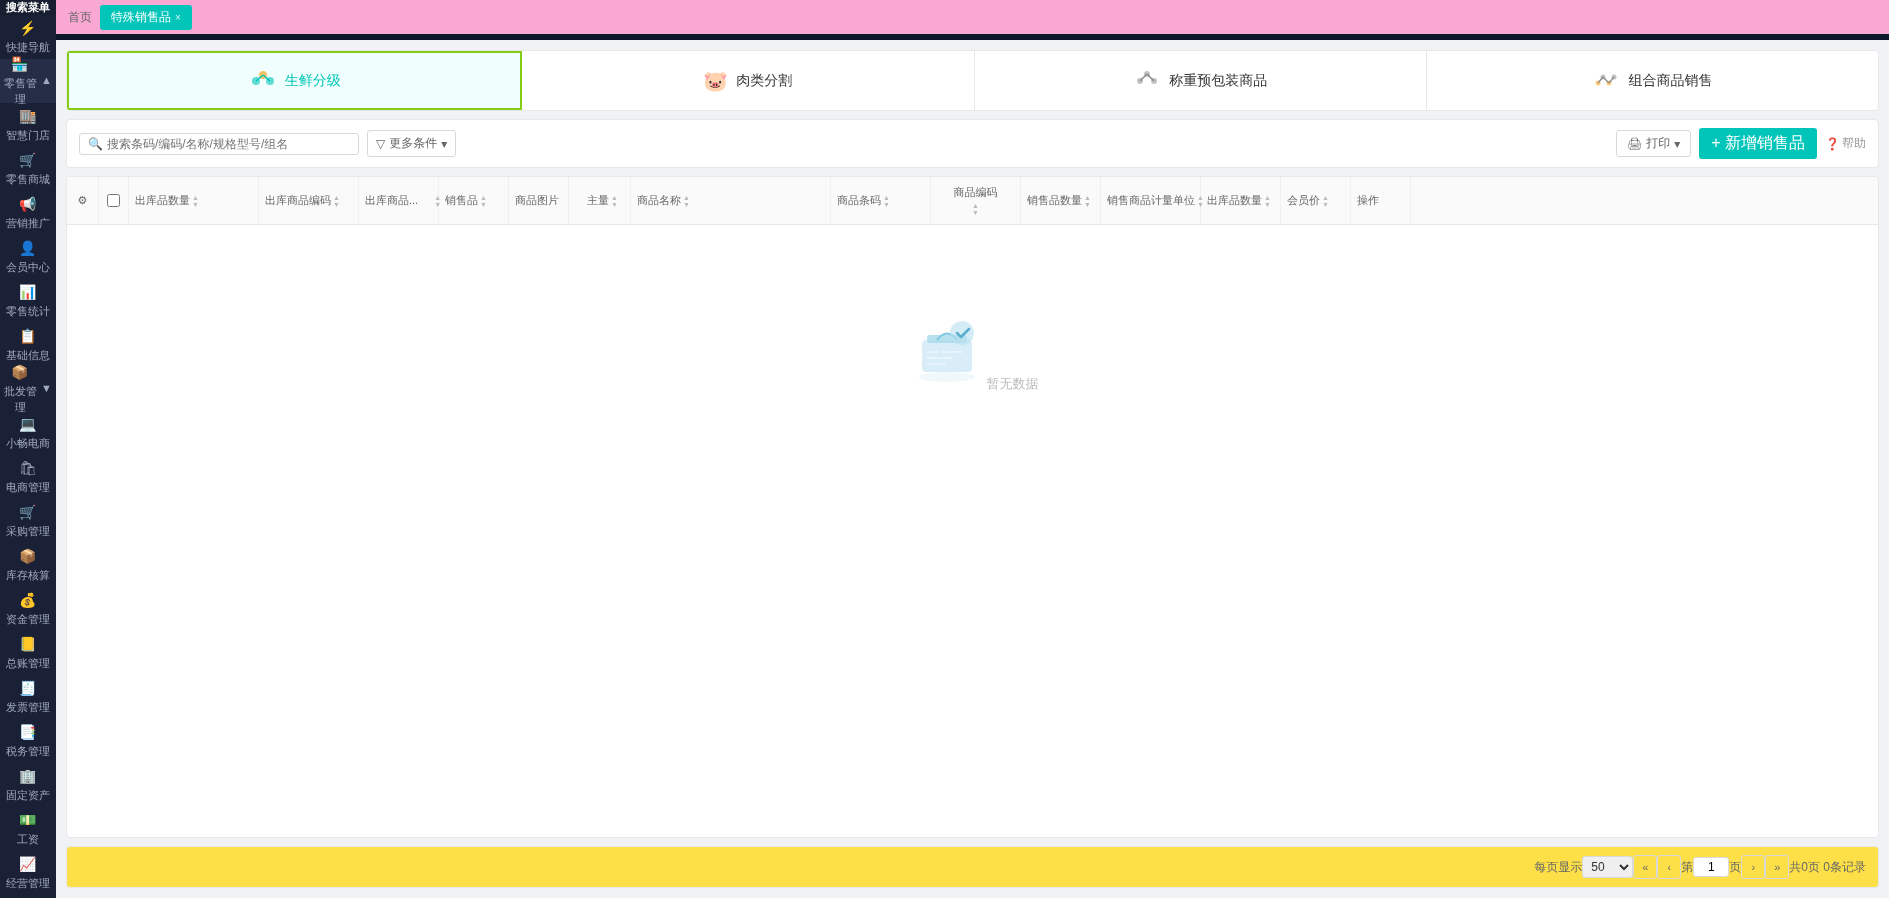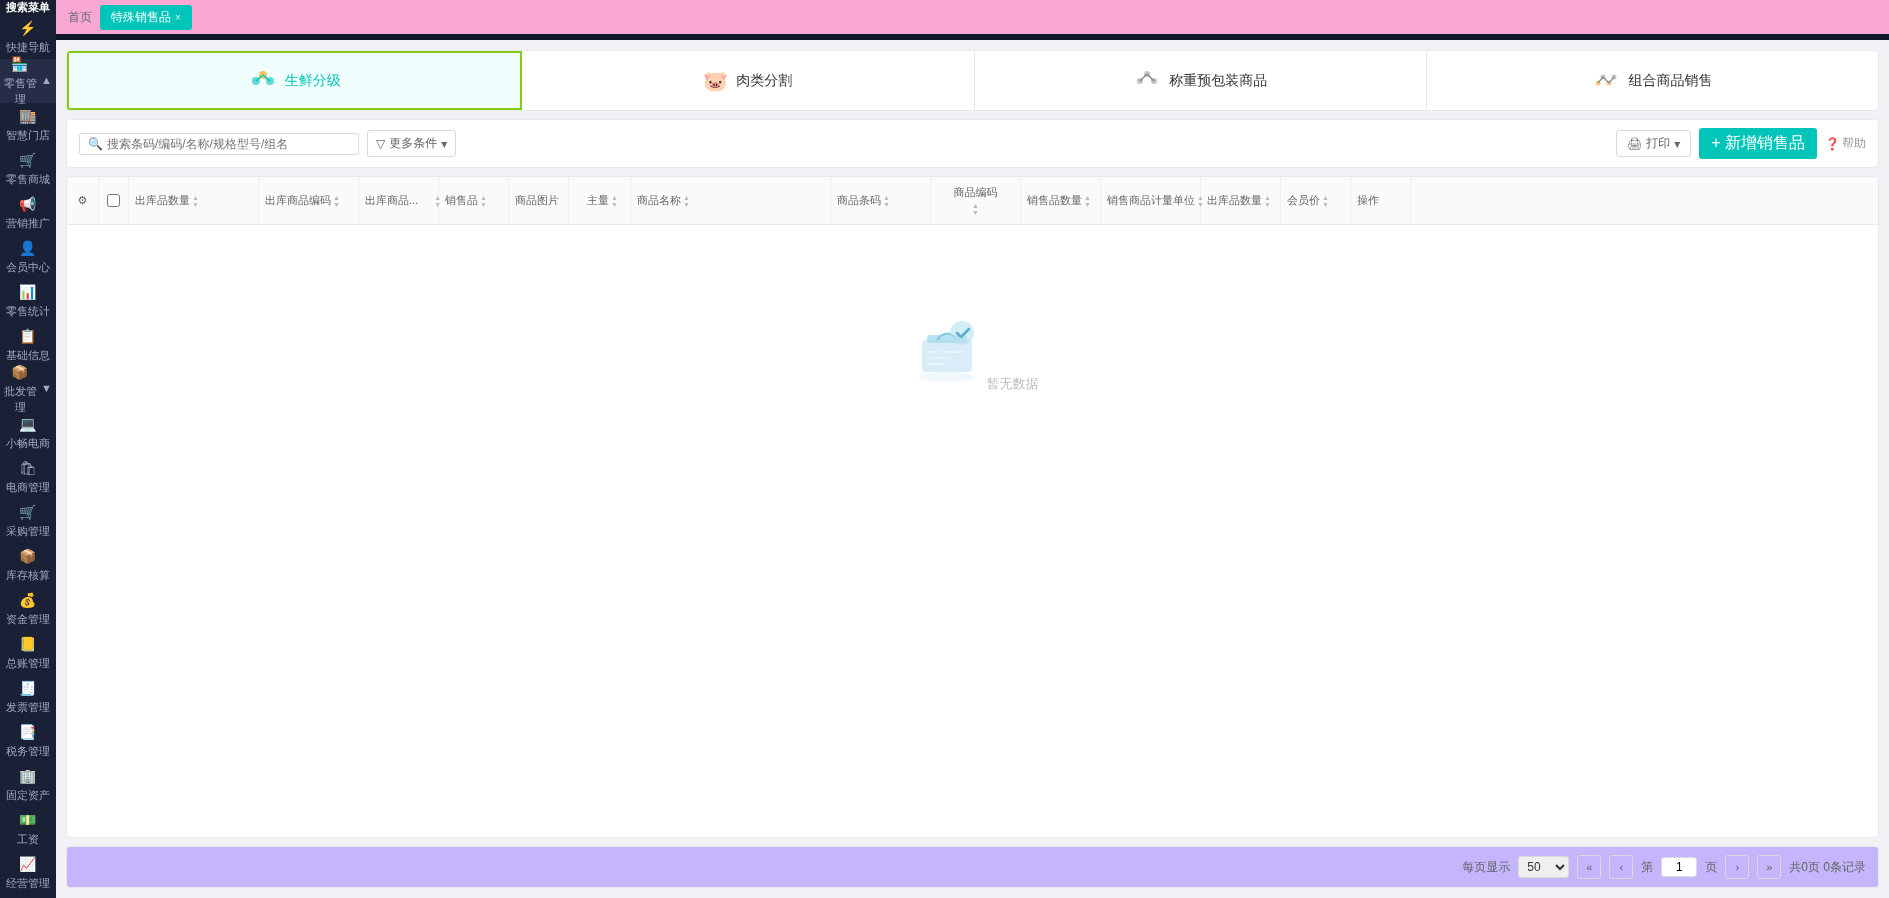--- a/index.html
+++ b/index.html
@@ -275,24 +275,24 @@
       height: 80px;
       margin-bottom: 8px;
     }
 
     
     .pagination {
       display: flex;
       align-items: center;
       justify-content: flex-end;
       padding: 8px 12px;
-      background: #c4b5fd;
+      background: #fde047;
       border: 1px solid #e8e8e8;
       border-radius: 4px;
-      gap: 8px;
+      gap: 0;
       font-size: 12px;
       color: #666;
     }
     .page-size-select {
       border: 1px solid #d9d9d9;
       border-radius: 3px;
       padding: 2px 4px;
       font-size: 12px;
       color: #333;
     }

